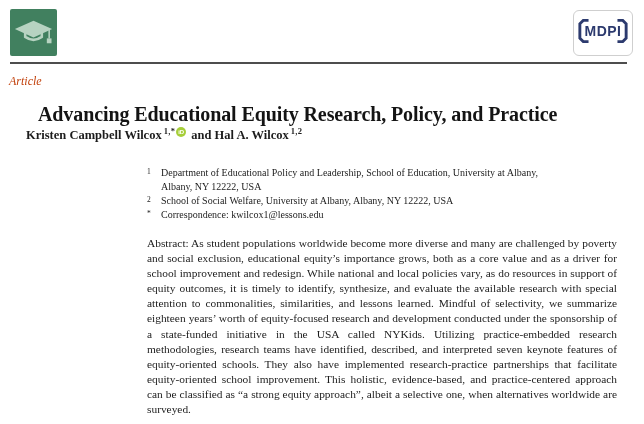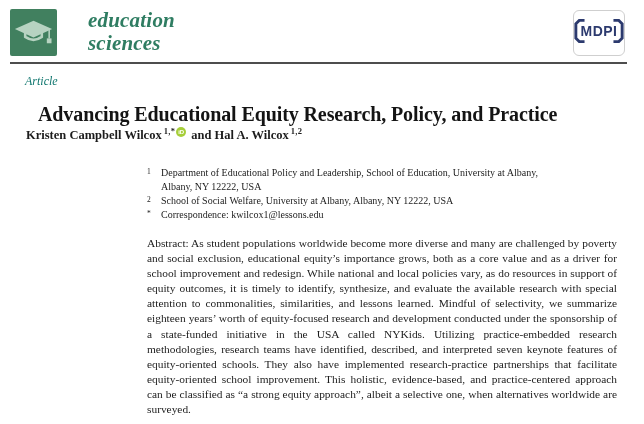--- a/index.html
+++ b/index.html
@@ -25,37 +25,37 @@
   .journal-name {
     position: absolute; left: 88px; top: 9px;
     font-style: italic; font-weight: bold;
     font-size: 21px; line-height: 23px;
     color: #2f7d62;
     letter-spacing: 0.2px;
   }
 
   .mdpi-box {
     position: absolute; left: 573px; top: 10px;
-    width: 52px; height: 46px;
+    width: 60px; height: 46px;
     border: 1.5px solid #cfcfcf;
     border-radius: 6px;
     box-sizing: border-box;
     display: flex; align-items: center; justify-content: center;
   }
 
   .header-rule {
     position: absolute; left: 10px; top: 62px;
     width: 617px; height: 0;
     border-top: 2px solid #4d4d4d;
   }
 
   
   .article-type {
-    position: absolute; left: 25px; top: 74px;
-    font-style: italic; font-size: 12px; color: #0f766e;
+    position: absolute; left: 9px; top: 74px;
+    font-style: italic; font-size: 12px; color: #c2410c;
   }
   .paper-title {
     position: absolute; left: 26px; top: 89px;
     width: 600px;
     font-weight: bold; font-size: 20px; line-height: 26px;
     letter-spacing: -0.1px;
     color: #141414;
   }
   .authors-line {
     position: absolute; left: 26px; top: 126px;
@@ -114,24 +114,20 @@
     <span>
       <svg width="47" height="47" viewBox="0 0 48 48">
         <polygon points="24,12 43,20.5 24,29 5,20.5" fill="#b7d3c1"></polygon>
         <path d="M15.5,24.5 L15.5,28.5 Q24,34.5 32.5,28.5 L32.5,24.5" fill="none" stroke="#b7d3c1" stroke-width="2.6"></path>
         <line x1="40" y1="21.5" x2="40" y2="30" stroke="#b7d3c1" stroke-width="1.6"></line>
         <rect x="37.6" y="30" width="4.8" height="5" fill="#b7d3c1"></rect>
       </svg>
     </span>
   </div>
 
-  <div class="journal-name">
-    <div>education</div>
-    <div>sciences</div>
-  </div>
 
   <div class="mdpi-box">
     <span>
       <svg width="54" height="30" viewBox="0 0 56 30">
         <path d="M13,4 L7.5,4 L4,7.5 L4,22.5 L7.5,26 L13,26" fill="none" stroke="#2c3a6e" stroke-width="3"></path>
         <path d="M43,4 L48.5,4 L52,7.5 L52,22.5 L48.5,26 L43,26" fill="none" stroke="#2c3a6e" stroke-width="3"></path>
         <text x="28" y="20.5" text-anchor="middle" fill="#2c3a6e" font-family="Liberation Sans, sans-serif" font-size="14.5" font-weight="bold" letter-spacing="0.5">MDPI</text>
       </svg>
     </span>
   </div>

